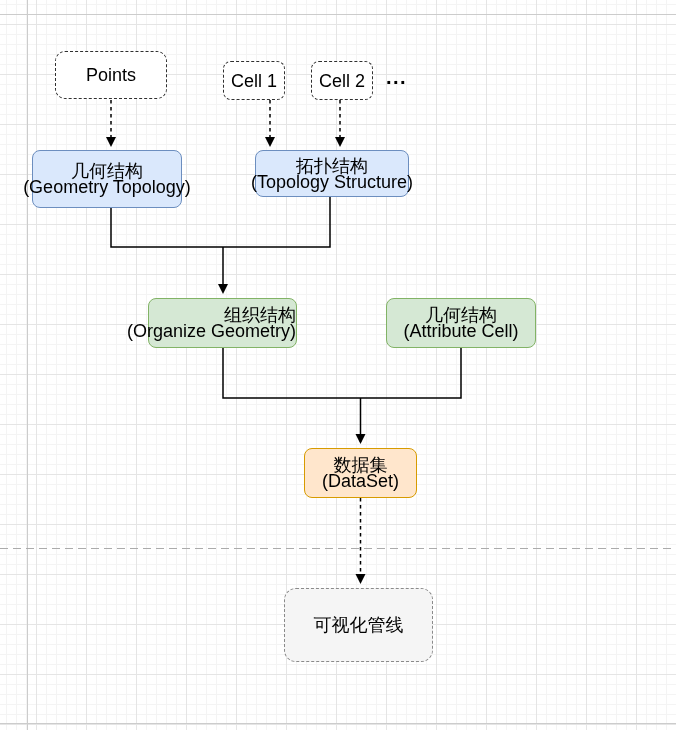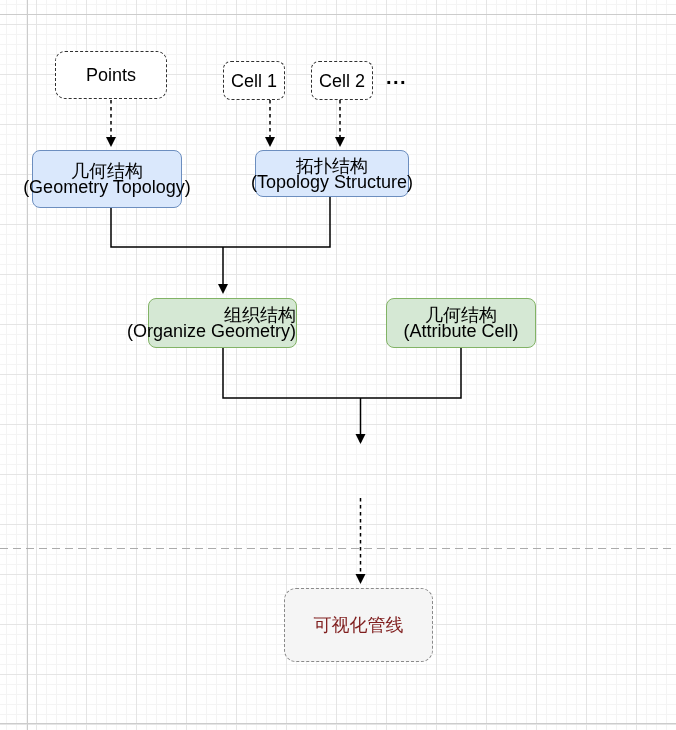--- a/index.html
+++ b/index.html
@@ -44,21 +44,21 @@
     border: 1.5px dashed #2f2f2f;
     border-radius: 10px;
   }
   .blue-node   { background: #dae8fc; border: 1px solid #6c8ebf; }
   .green-node  { background: #d5e8d4; border: 1px solid #82b366; }
   .orange-node { background: #ffe6cc; border: 1.5px solid #d79b00; }
   .gray-node {
     background: #f5f5f5;
     border: 1.5px dashed #8a8a8a;
     border-radius: 12px;
-    color: #7f1d1d;
+    color: #000000;
     text-align: right;
   }
 
   .ellipsis {
     position: absolute;
     left: 386px;
     top: 66px;
     font-size: 20px;
     font-weight: 700;
     letter-spacing: 1.5px;
@@ -126,20 +126,24 @@
   <div class="node green-node" style="left:148px; top:298px; width:149px; height:50px;align-items:flex-end;">
     <span class="zh">组织结构</span>
     <span class="en">(Organize Geometry)</span>
   </div>
 
   <div class="node green-node" style="left:386px; top:298px; width:150px; height:50px;">
     <span class="zh">几何结构</span>
     <span class="en">(Attribute Cell)</span>
   </div>
 
+  <div class="node orange-node" style="left:304px; top:448px; width:113px; height:50px;">
+    <span class="zh">数据集</span>
+    <span class="en">(DataSet)</span>
+  </div>
 
   <div class="node gray-node" style="left:284px; top:588px; width:149px; height:74px;">
     <span class="zh">可视化管线</span>
   </div>
 
   <div class="section-divider"></div>
 
 </div>
 
 </body></html>

